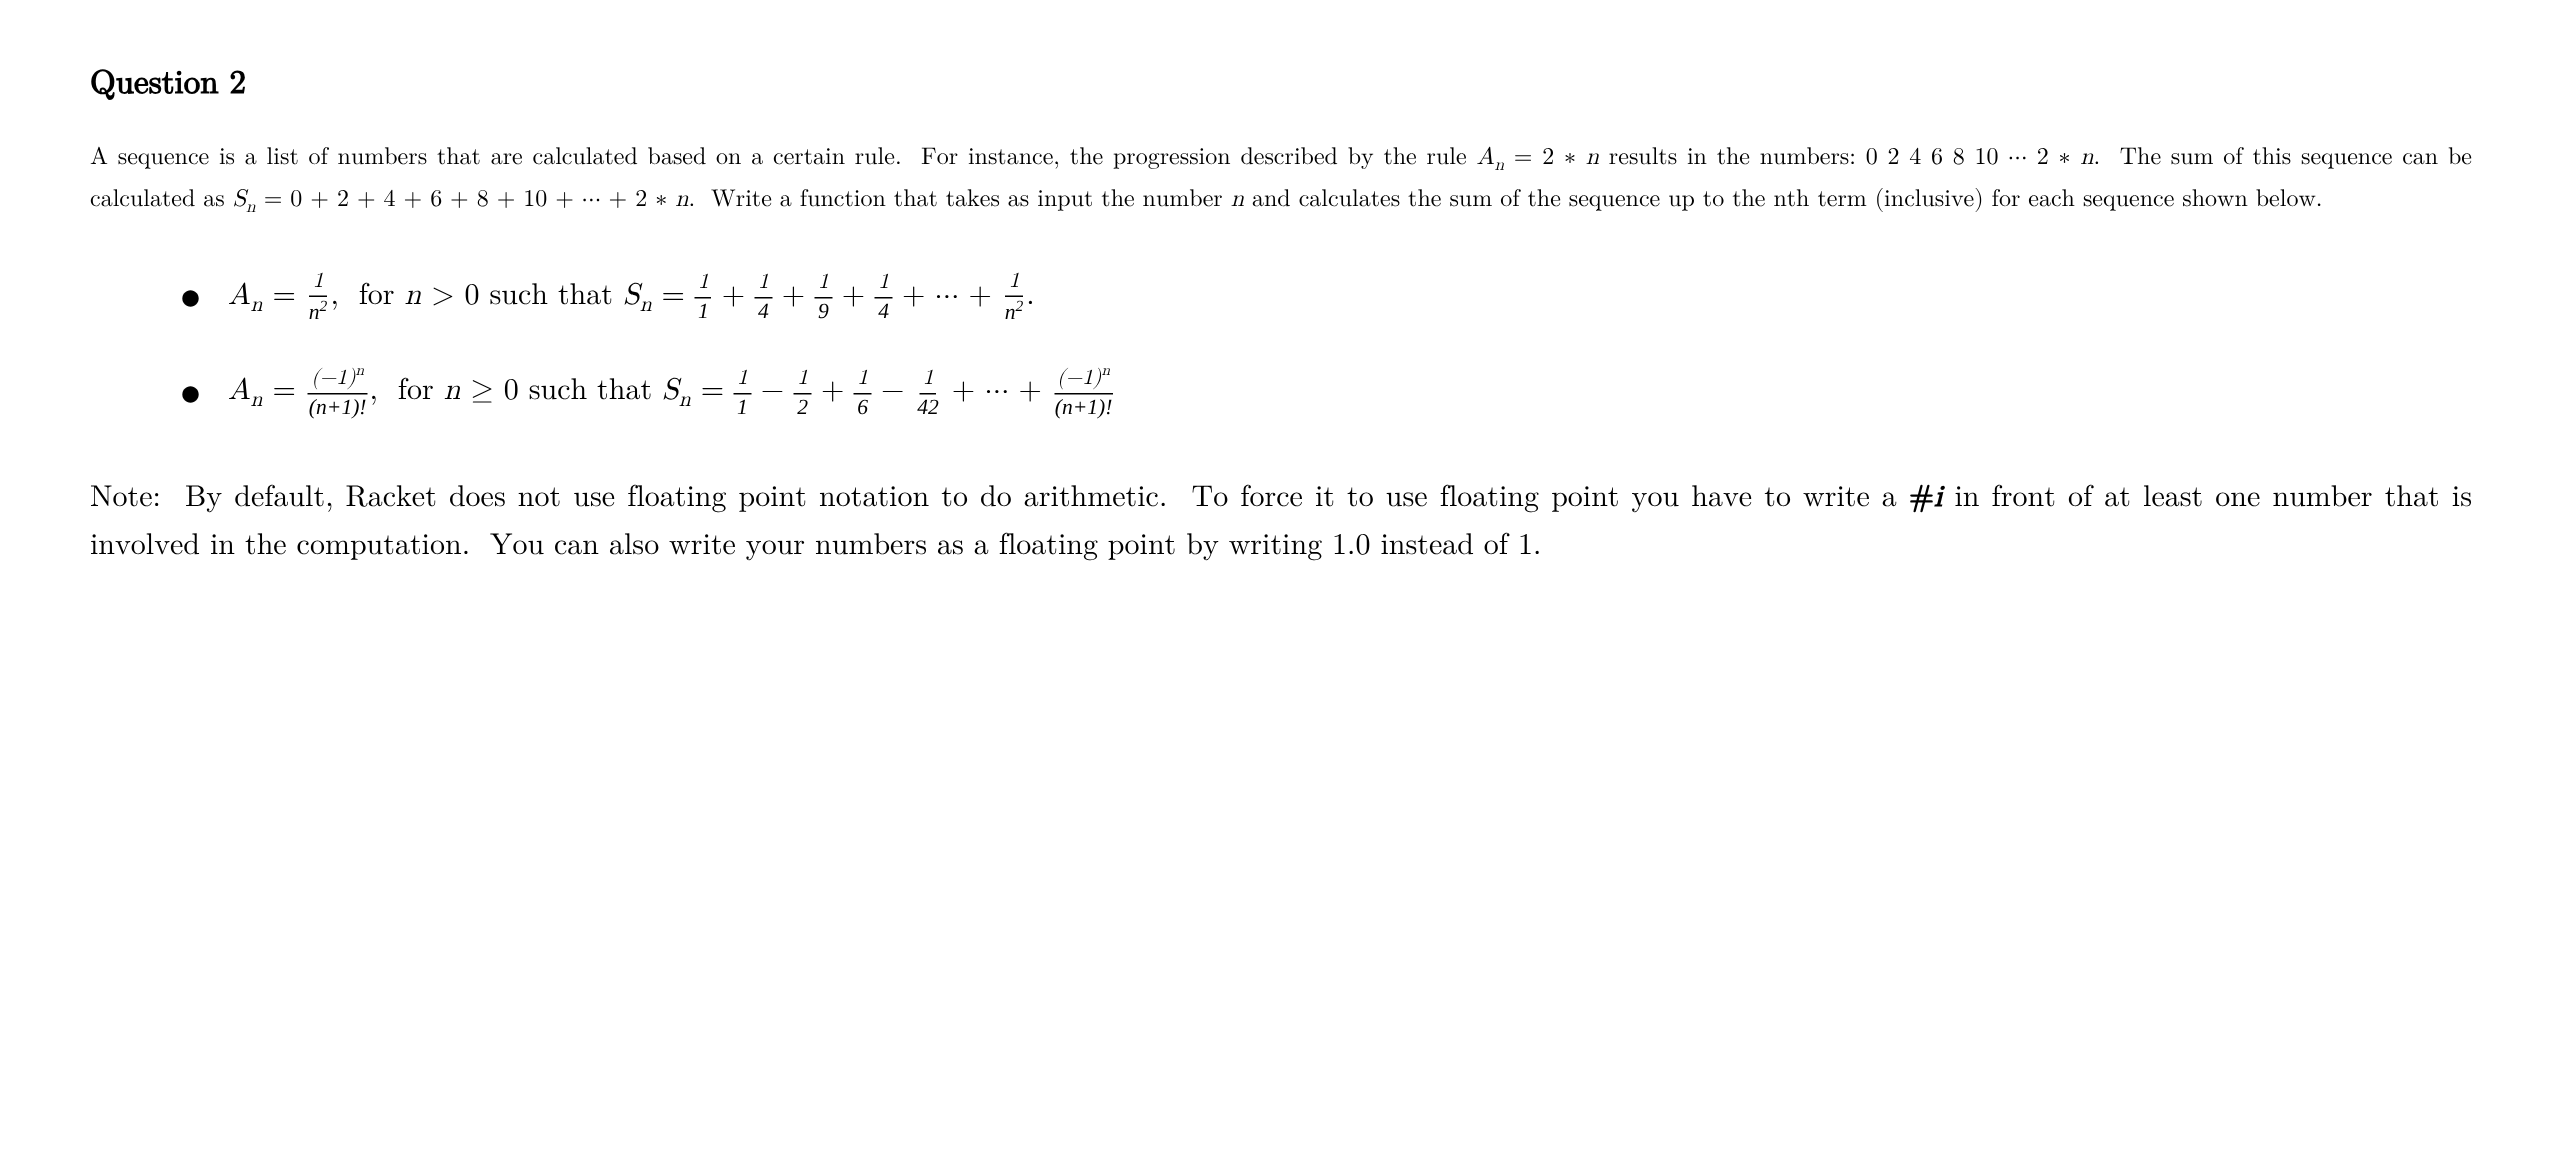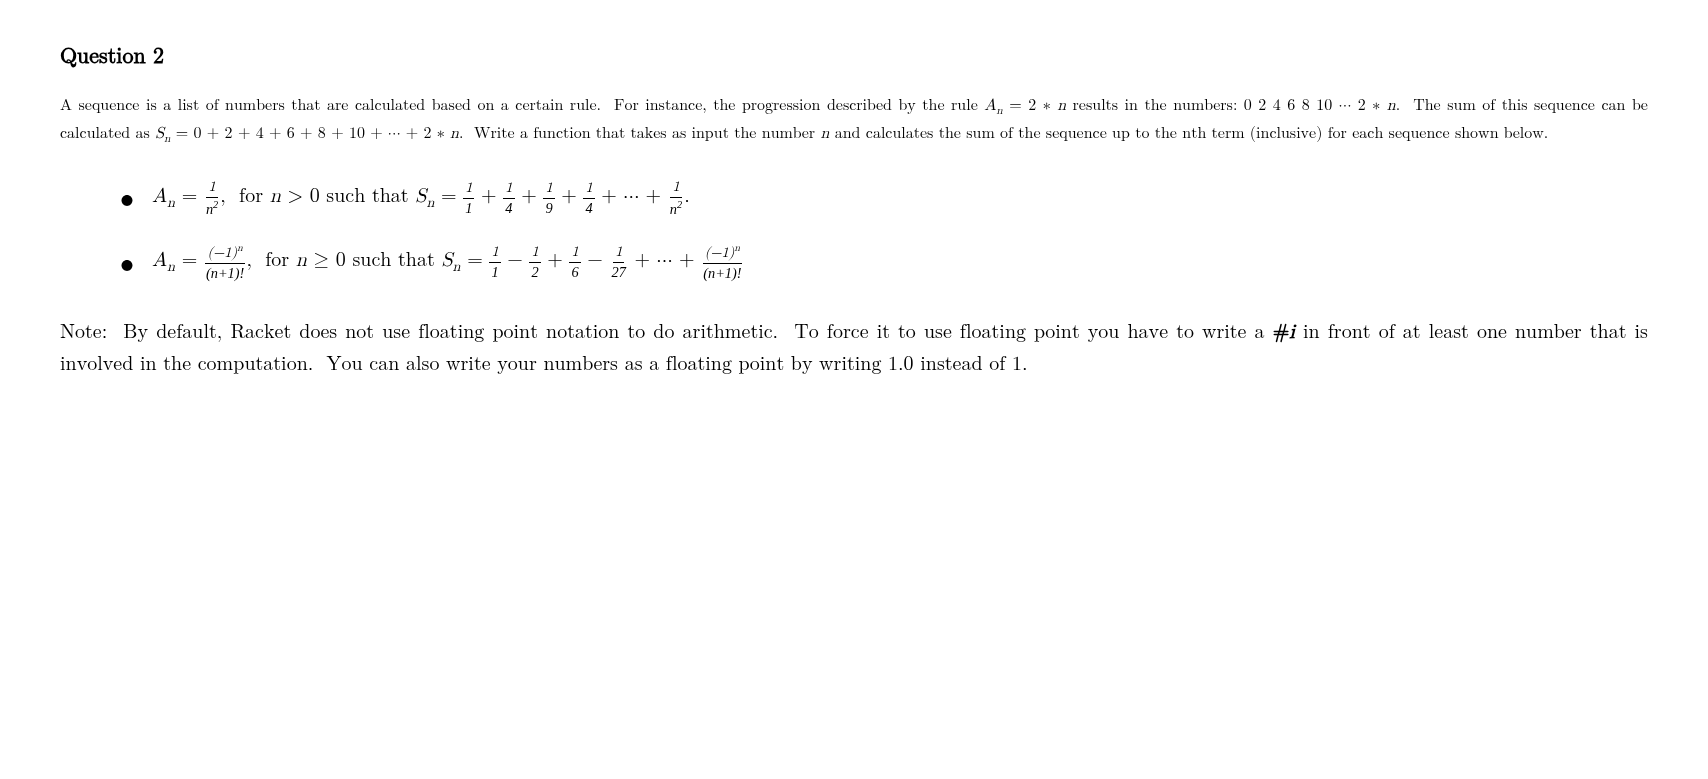--- a/index.html
+++ b/index.html
@@ -159,21 +159,21 @@
           <span class="bot">2</span>
         </span>
         +
         <span class="inline-frac">
           <span class="top">1</span>
           <span class="bot">6</span>
         </span>
         −
         <span class="inline-frac">
           <span class="top">1</span>
-          <span class="bot">27</span>
+          <span class="bot">42</span>
         </span>
         + ⋯ +
         <span class="inline-frac">
           <span class="top">(−1)<sup><i>n</i></sup></span>
           <span class="bot">(<i>n</i>+1)!</span>
         </span>
       </span>
     </li>
   </ul>
 

